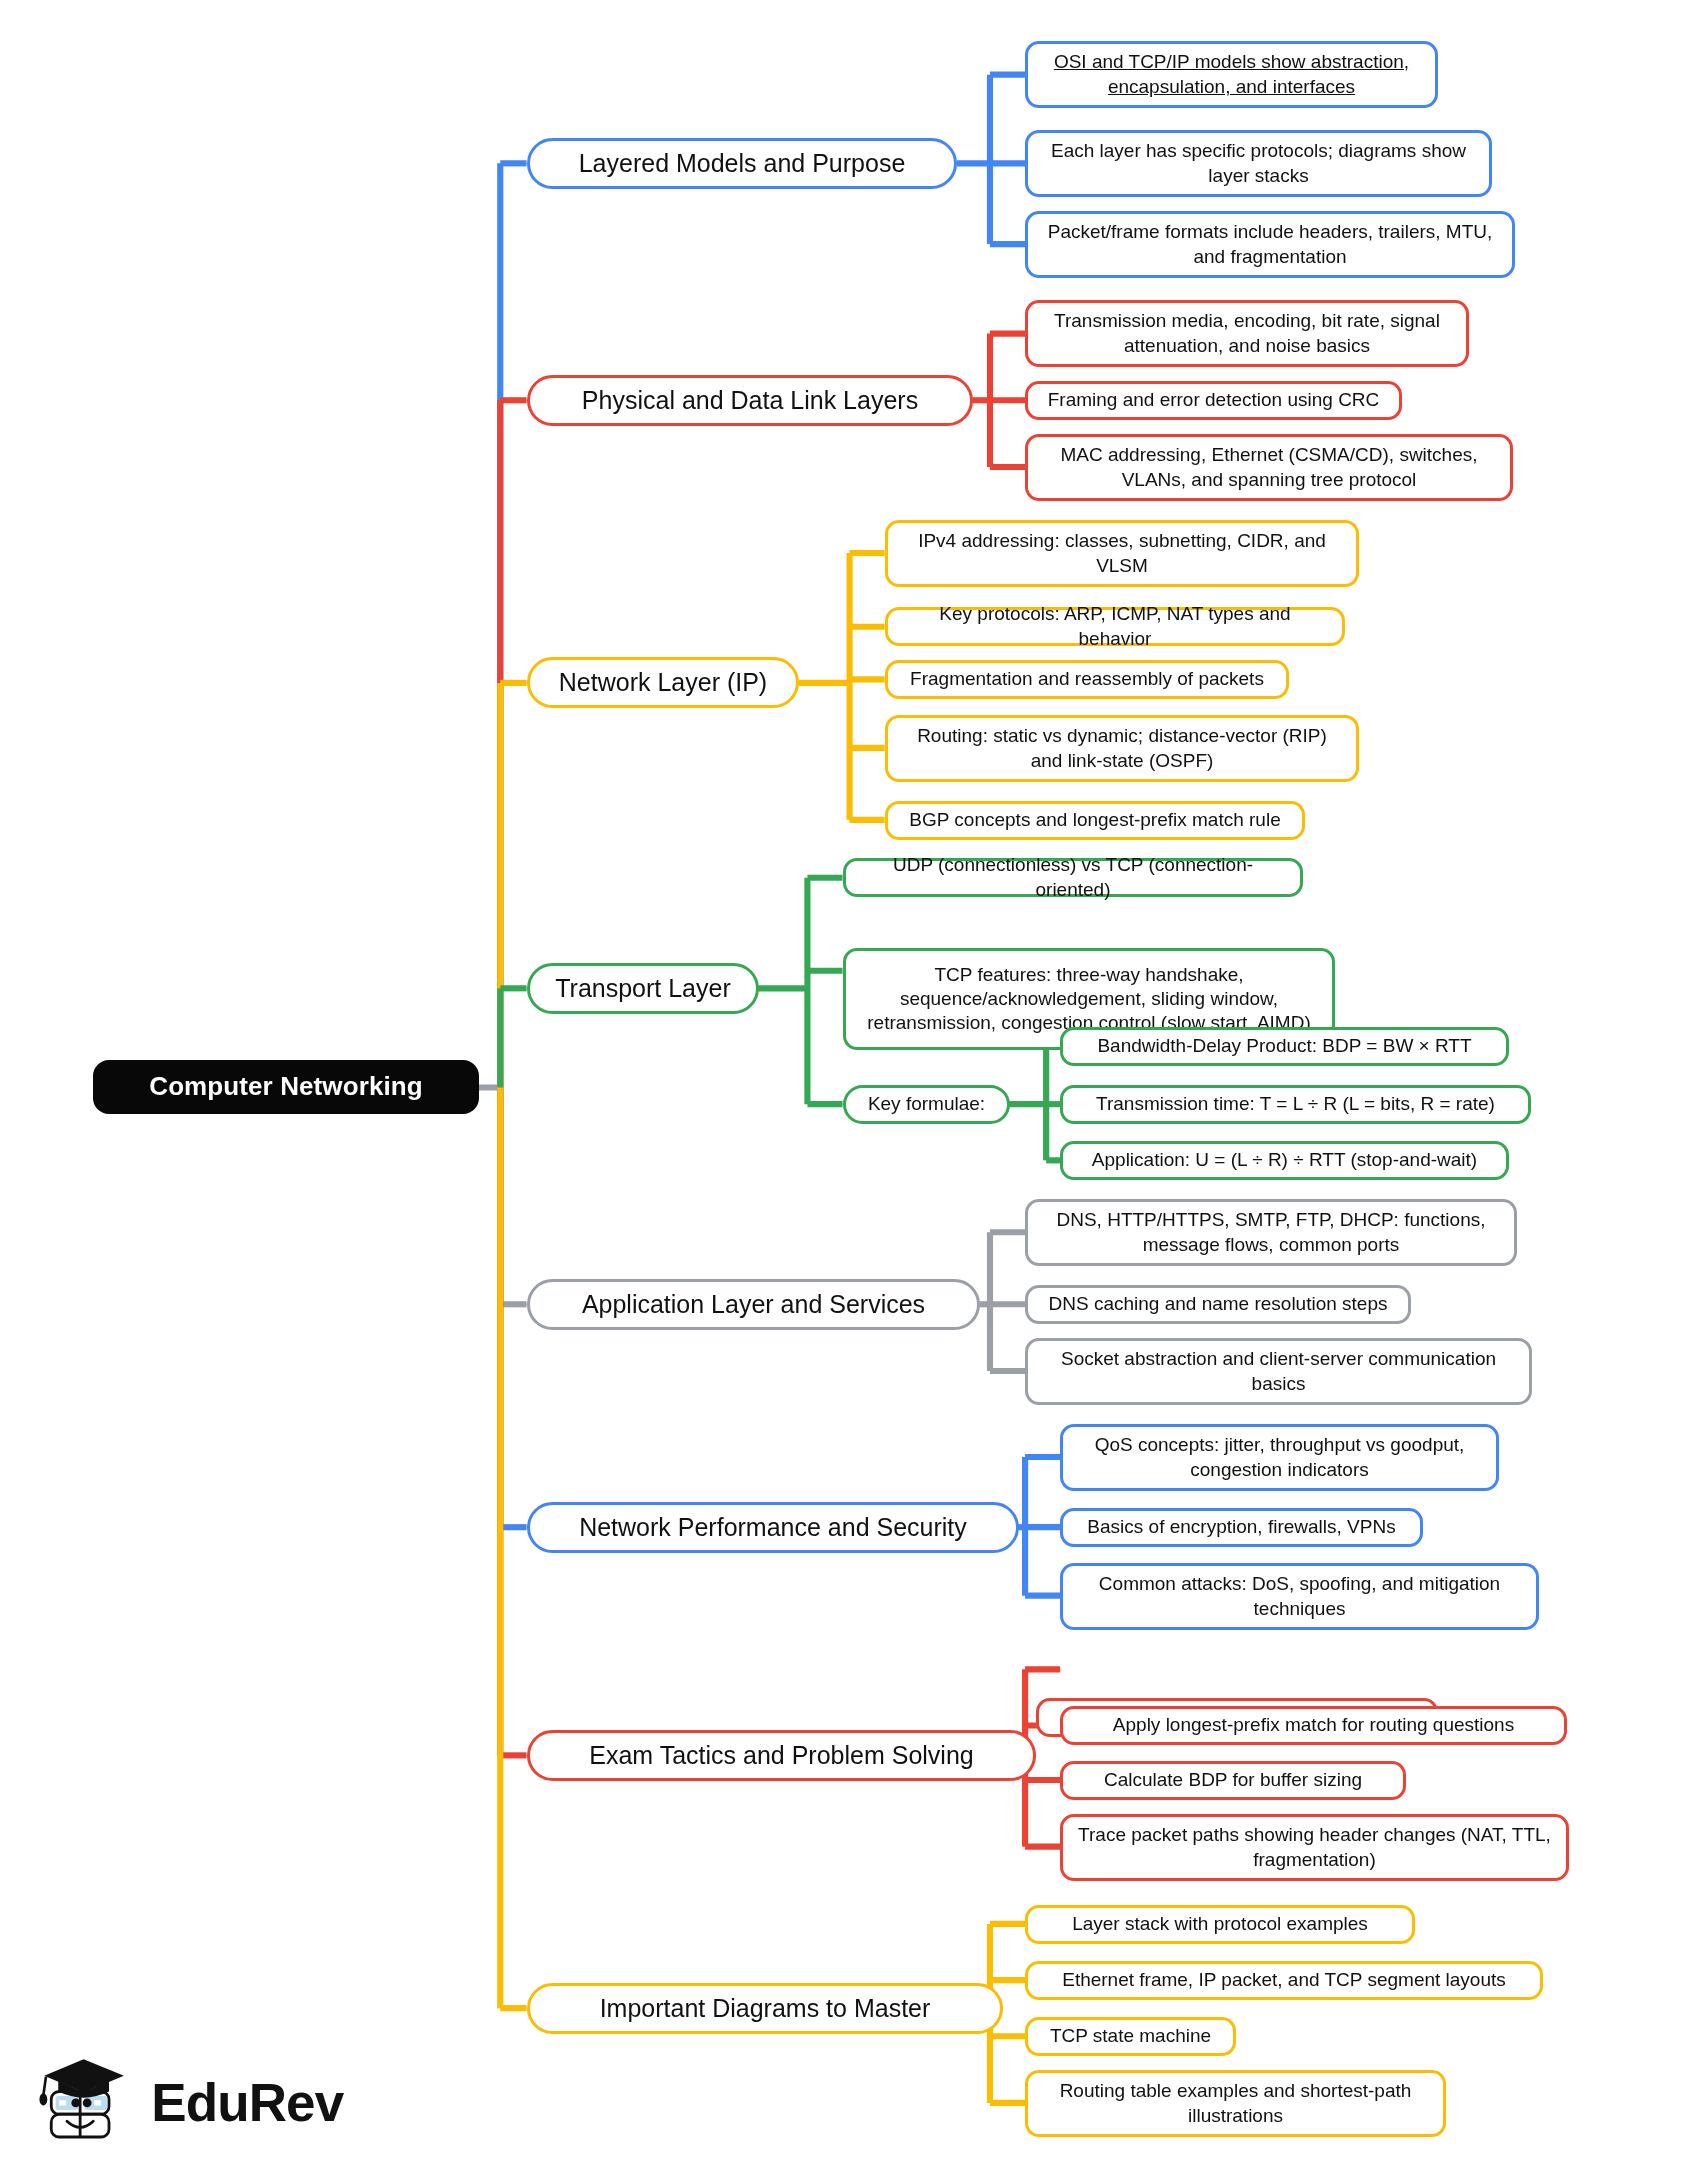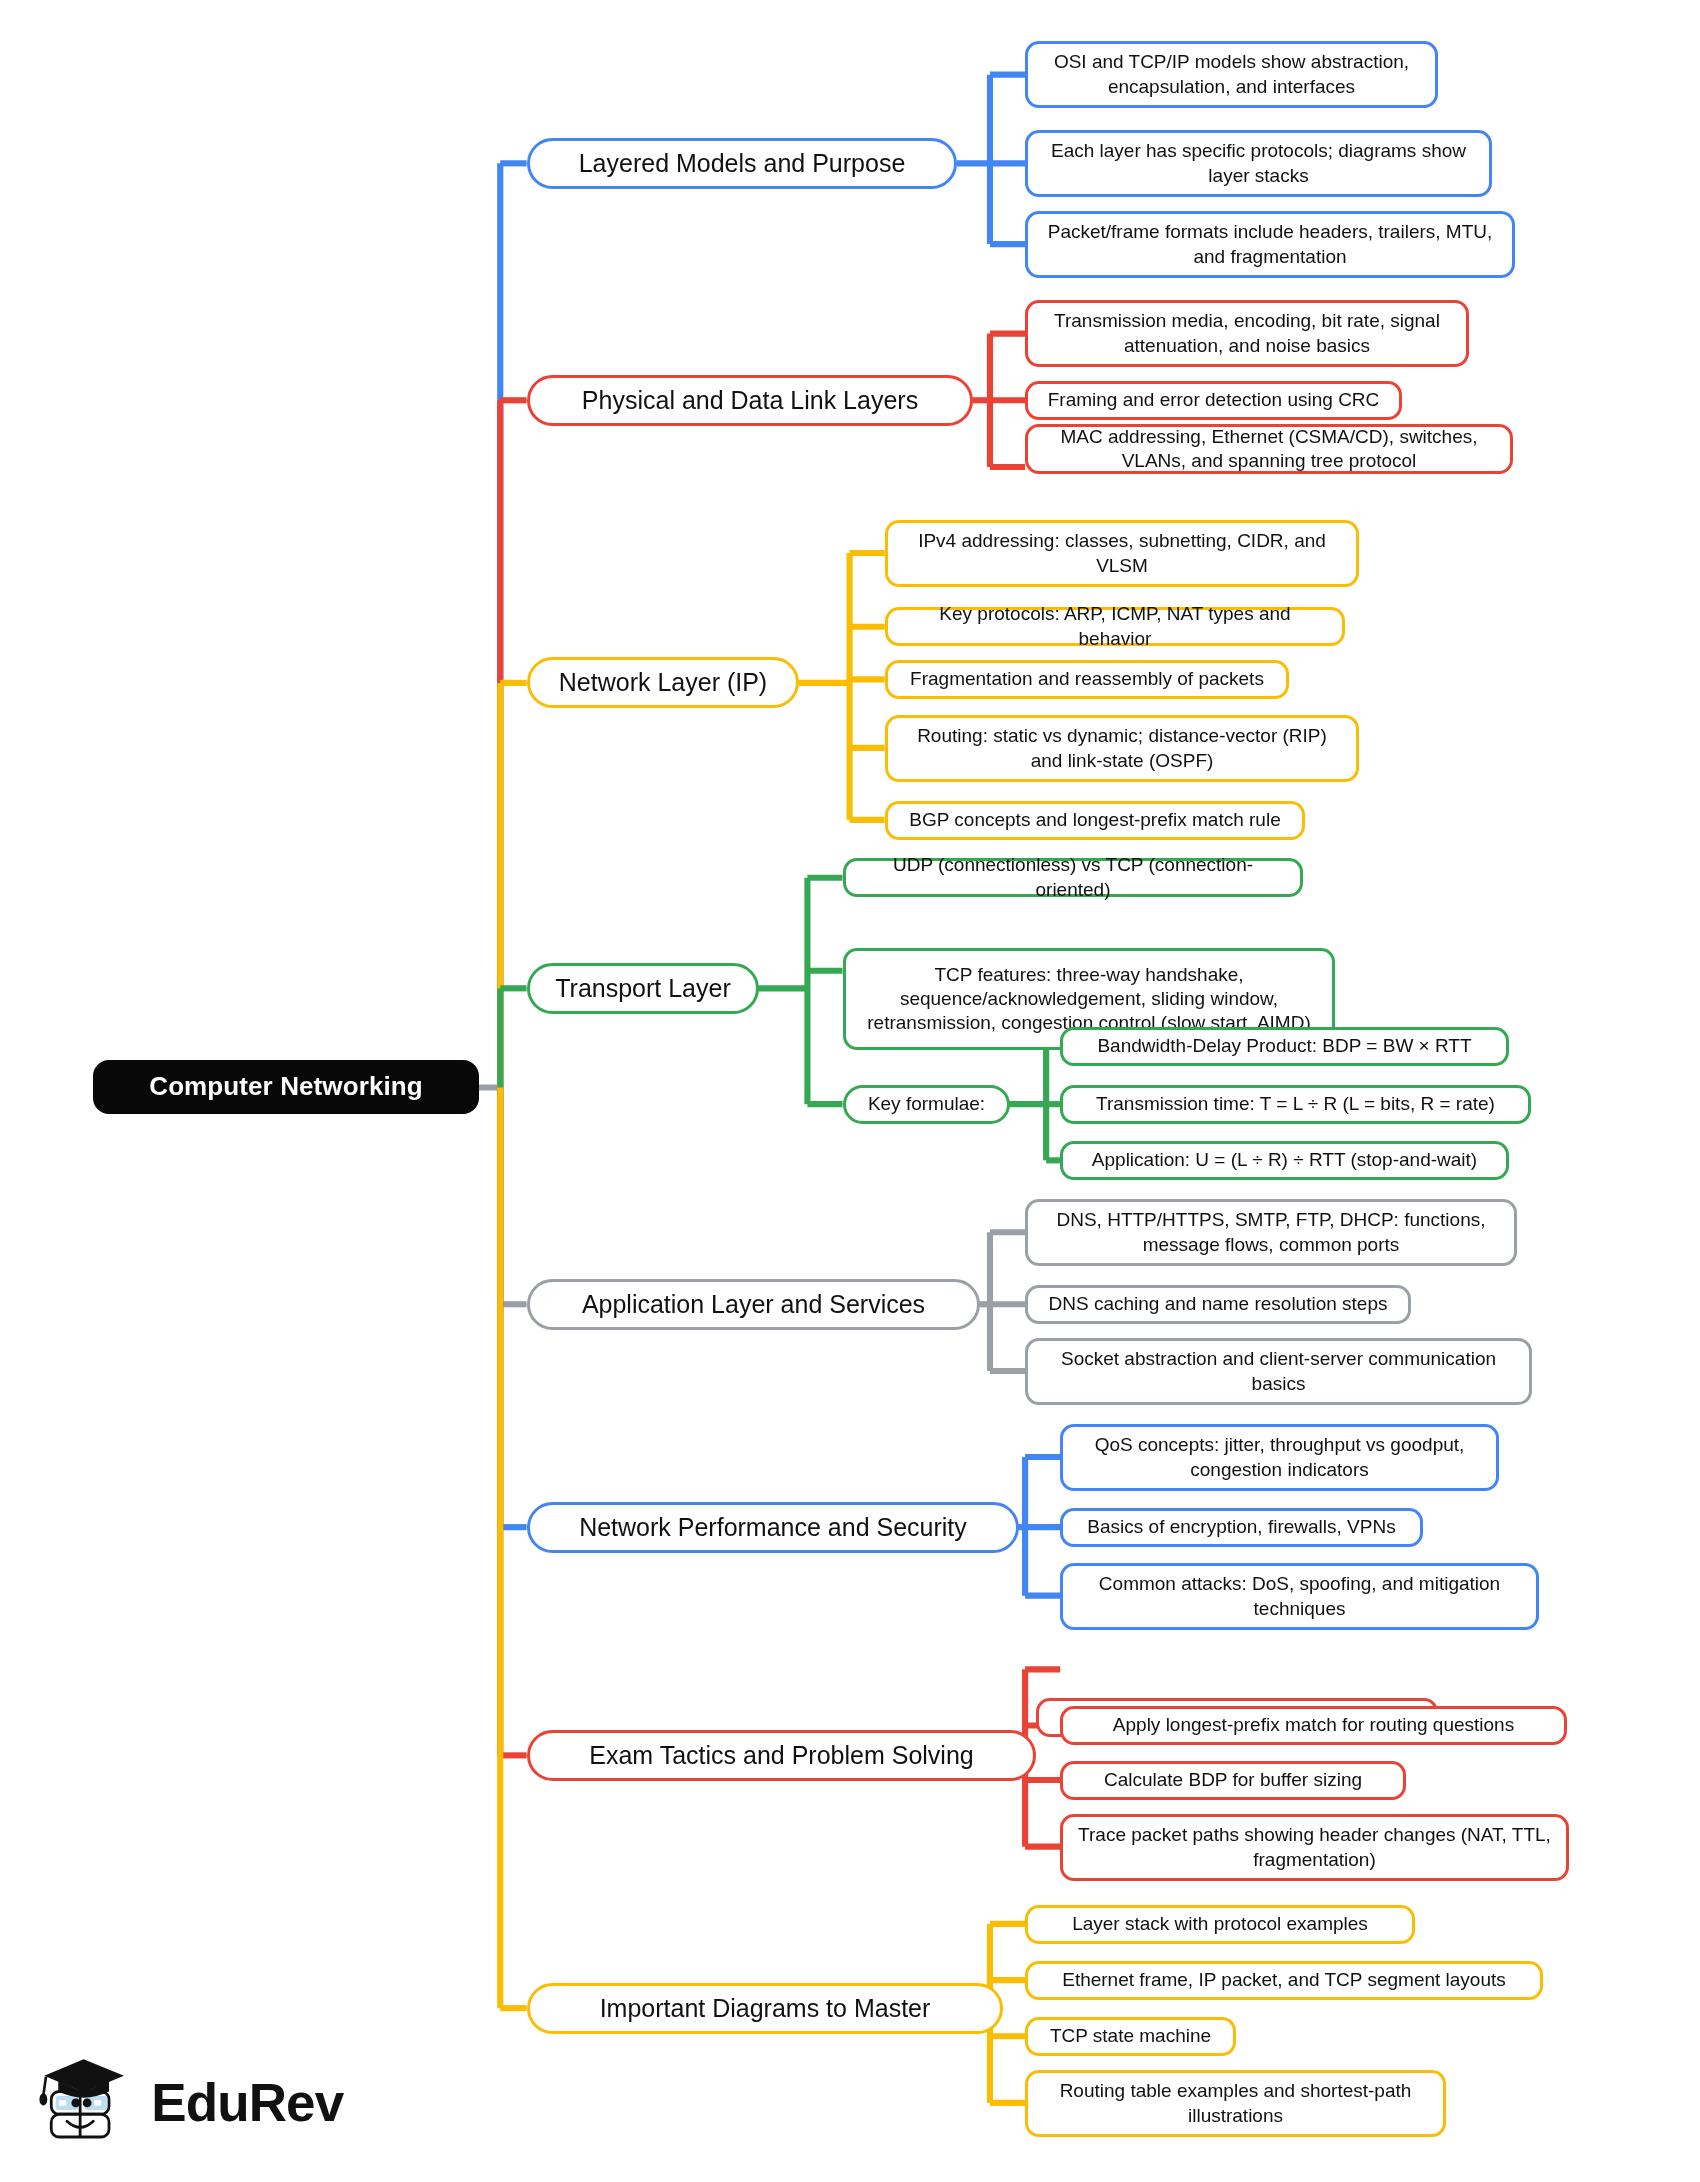--- a/index.html
+++ b/index.html
@@ -159,39 +159,39 @@
       <path d="M1128 2396 H1168" stroke="#FBBC04" stroke-width="7" fill="none" stroke-linecap="butt" stroke-linejoin="miter"></path>
     </svg>
 
   <div id="nodes">
       <div class="node root" style="left: 77px; top: 1060px; width: 386px; height: 54px; margin-left: 16px;">
         <span>Computer Networking</span>
       </div>
       <div class="node branch" style="left: 527px; top: 138px; width: 430px; height: 51px; border-color: rgb(66, 133, 244);">
         <span>Layered Models and Purpose</span>
       </div>
-      <div class="node leaf" style="left: 1025px; top: 41px; width: 413px; height: 67px; border-color: rgb(66, 133, 244);">
+      <div class="node leaf" style="left: 1025px; top: 41px; width: 413px; height: 67px; border-color: rgb(66, 133, 244); text-decoration: underline;">
         <span>OSI and TCP/IP models show abstraction, encapsulation, and interfaces</span>
       </div>
       <div class="node leaf" style="left: 1025px; top: 130px; width: 467px; height: 67px; border-color: rgb(66, 133, 244);">
         <span>Each layer has specific protocols; diagrams show layer stacks</span>
       </div>
       <div class="node leaf" style="left: 1025px; top: 211px; width: 490px; height: 67px; border-color: rgb(66, 133, 244);">
         <span>Packet/frame formats include headers, trailers, MTU, and fragmentation</span>
       </div>
       <div class="node branch" style="left: 527px; top: 375px; width: 446px; height: 51px; border-color: rgb(234, 67, 53);">
         <span>Physical and Data Link Layers</span>
       </div>
       <div class="node leaf" style="left: 1025px; top: 300px; width: 444px; height: 67px; border-color: rgb(234, 67, 53);">
         <span>Transmission media, encoding, bit rate, signal attenuation, and noise basics</span>
       </div>
       <div class="node leaf" style="left: 1025px; top: 381px; width: 377px; height: 39px; border-color: rgb(234, 67, 53);">
         <span>Framing and error detection using CRC</span>
       </div>
-      <div class="node leaf" style="left: 1025px; top: 424px; width: 488px; height: 50px; border-color: rgb(234, 67, 53);">
+      <div class="node leaf" style="left: 1025px; top: 434px; width: 488px; height: 67px; border-color: rgb(234, 67, 53);">
         <span>MAC addressing, Ethernet (CSMA/CD), switches, VLANs, and spanning tree protocol</span>
       </div>
       <div class="node branch" style="left: 527px; top: 657px; width: 272px; height: 51px; border-color: rgb(251, 188, 4);">
         <span>Network Layer (IP)</span>
       </div>
       <div class="node leaf" style="left: 885px; top: 520px; width: 474px; height: 67px; border-color: rgb(251, 188, 4);">
         <span>IPv4 addressing: classes, subnetting, CIDR, and VLSM</span>
       </div>
       <div class="node leaf" style="left: 885px; top: 607px; width: 460px; height: 39px; border-color: rgb(251, 188, 4);">
         <span>Key protocols: ARP, ICMP, NAT types and behavior</span>

